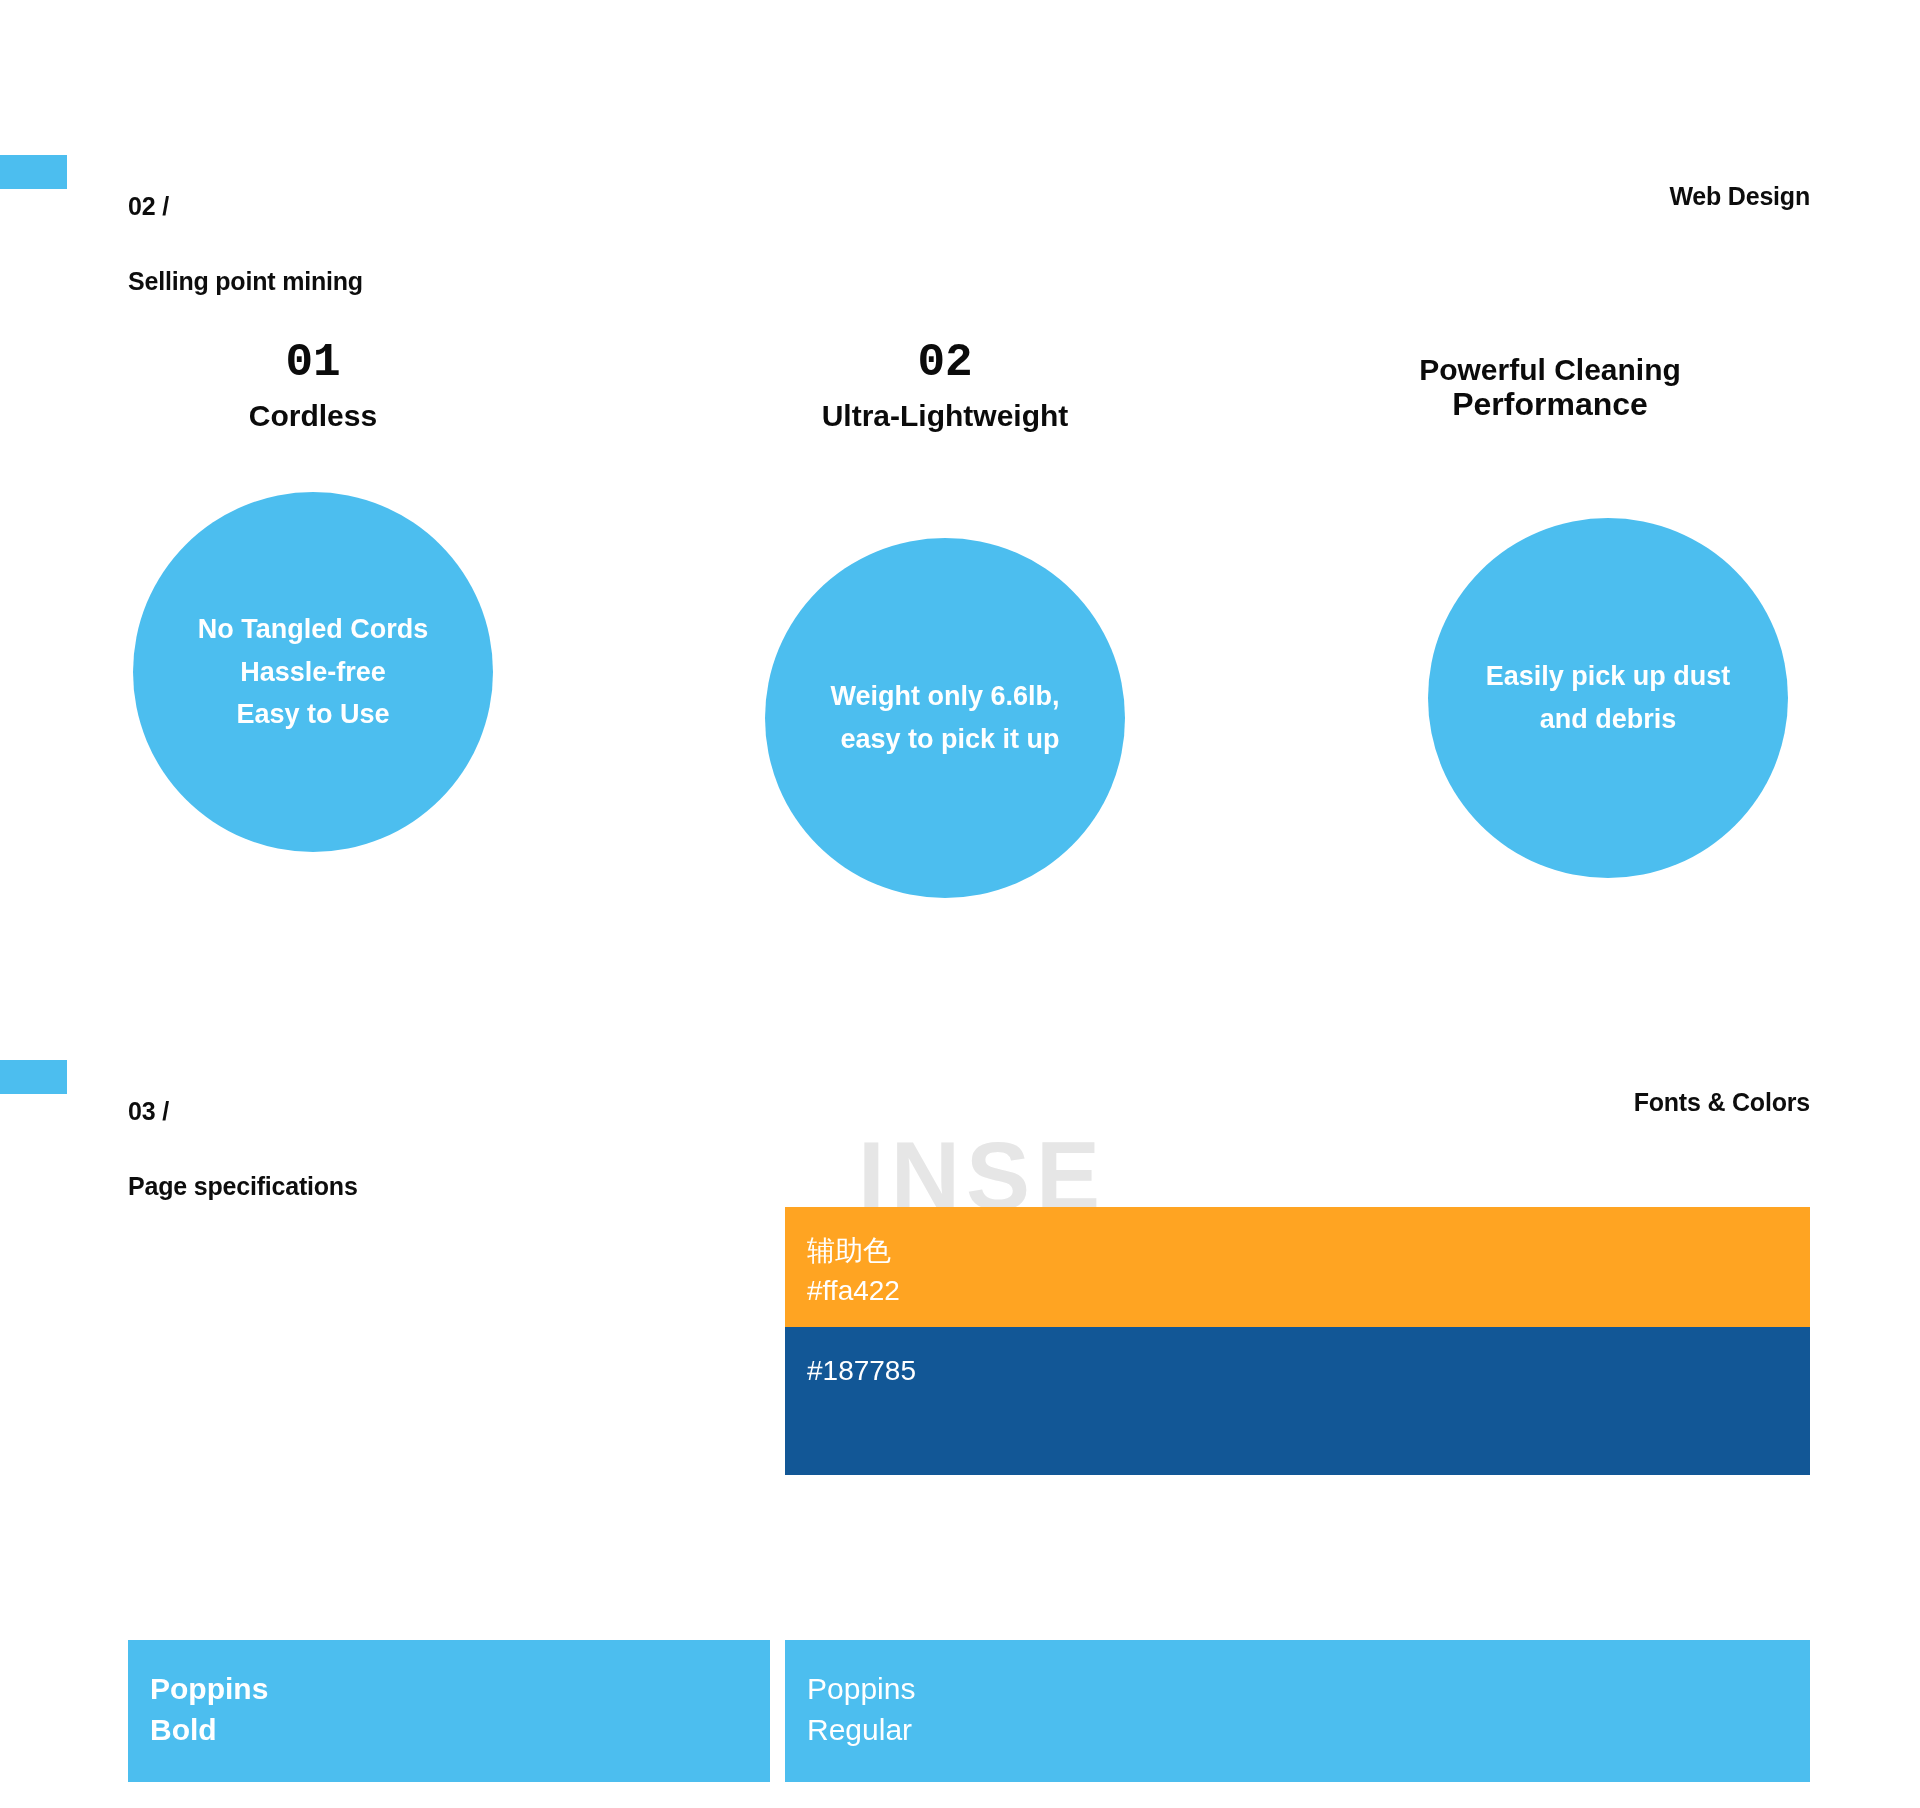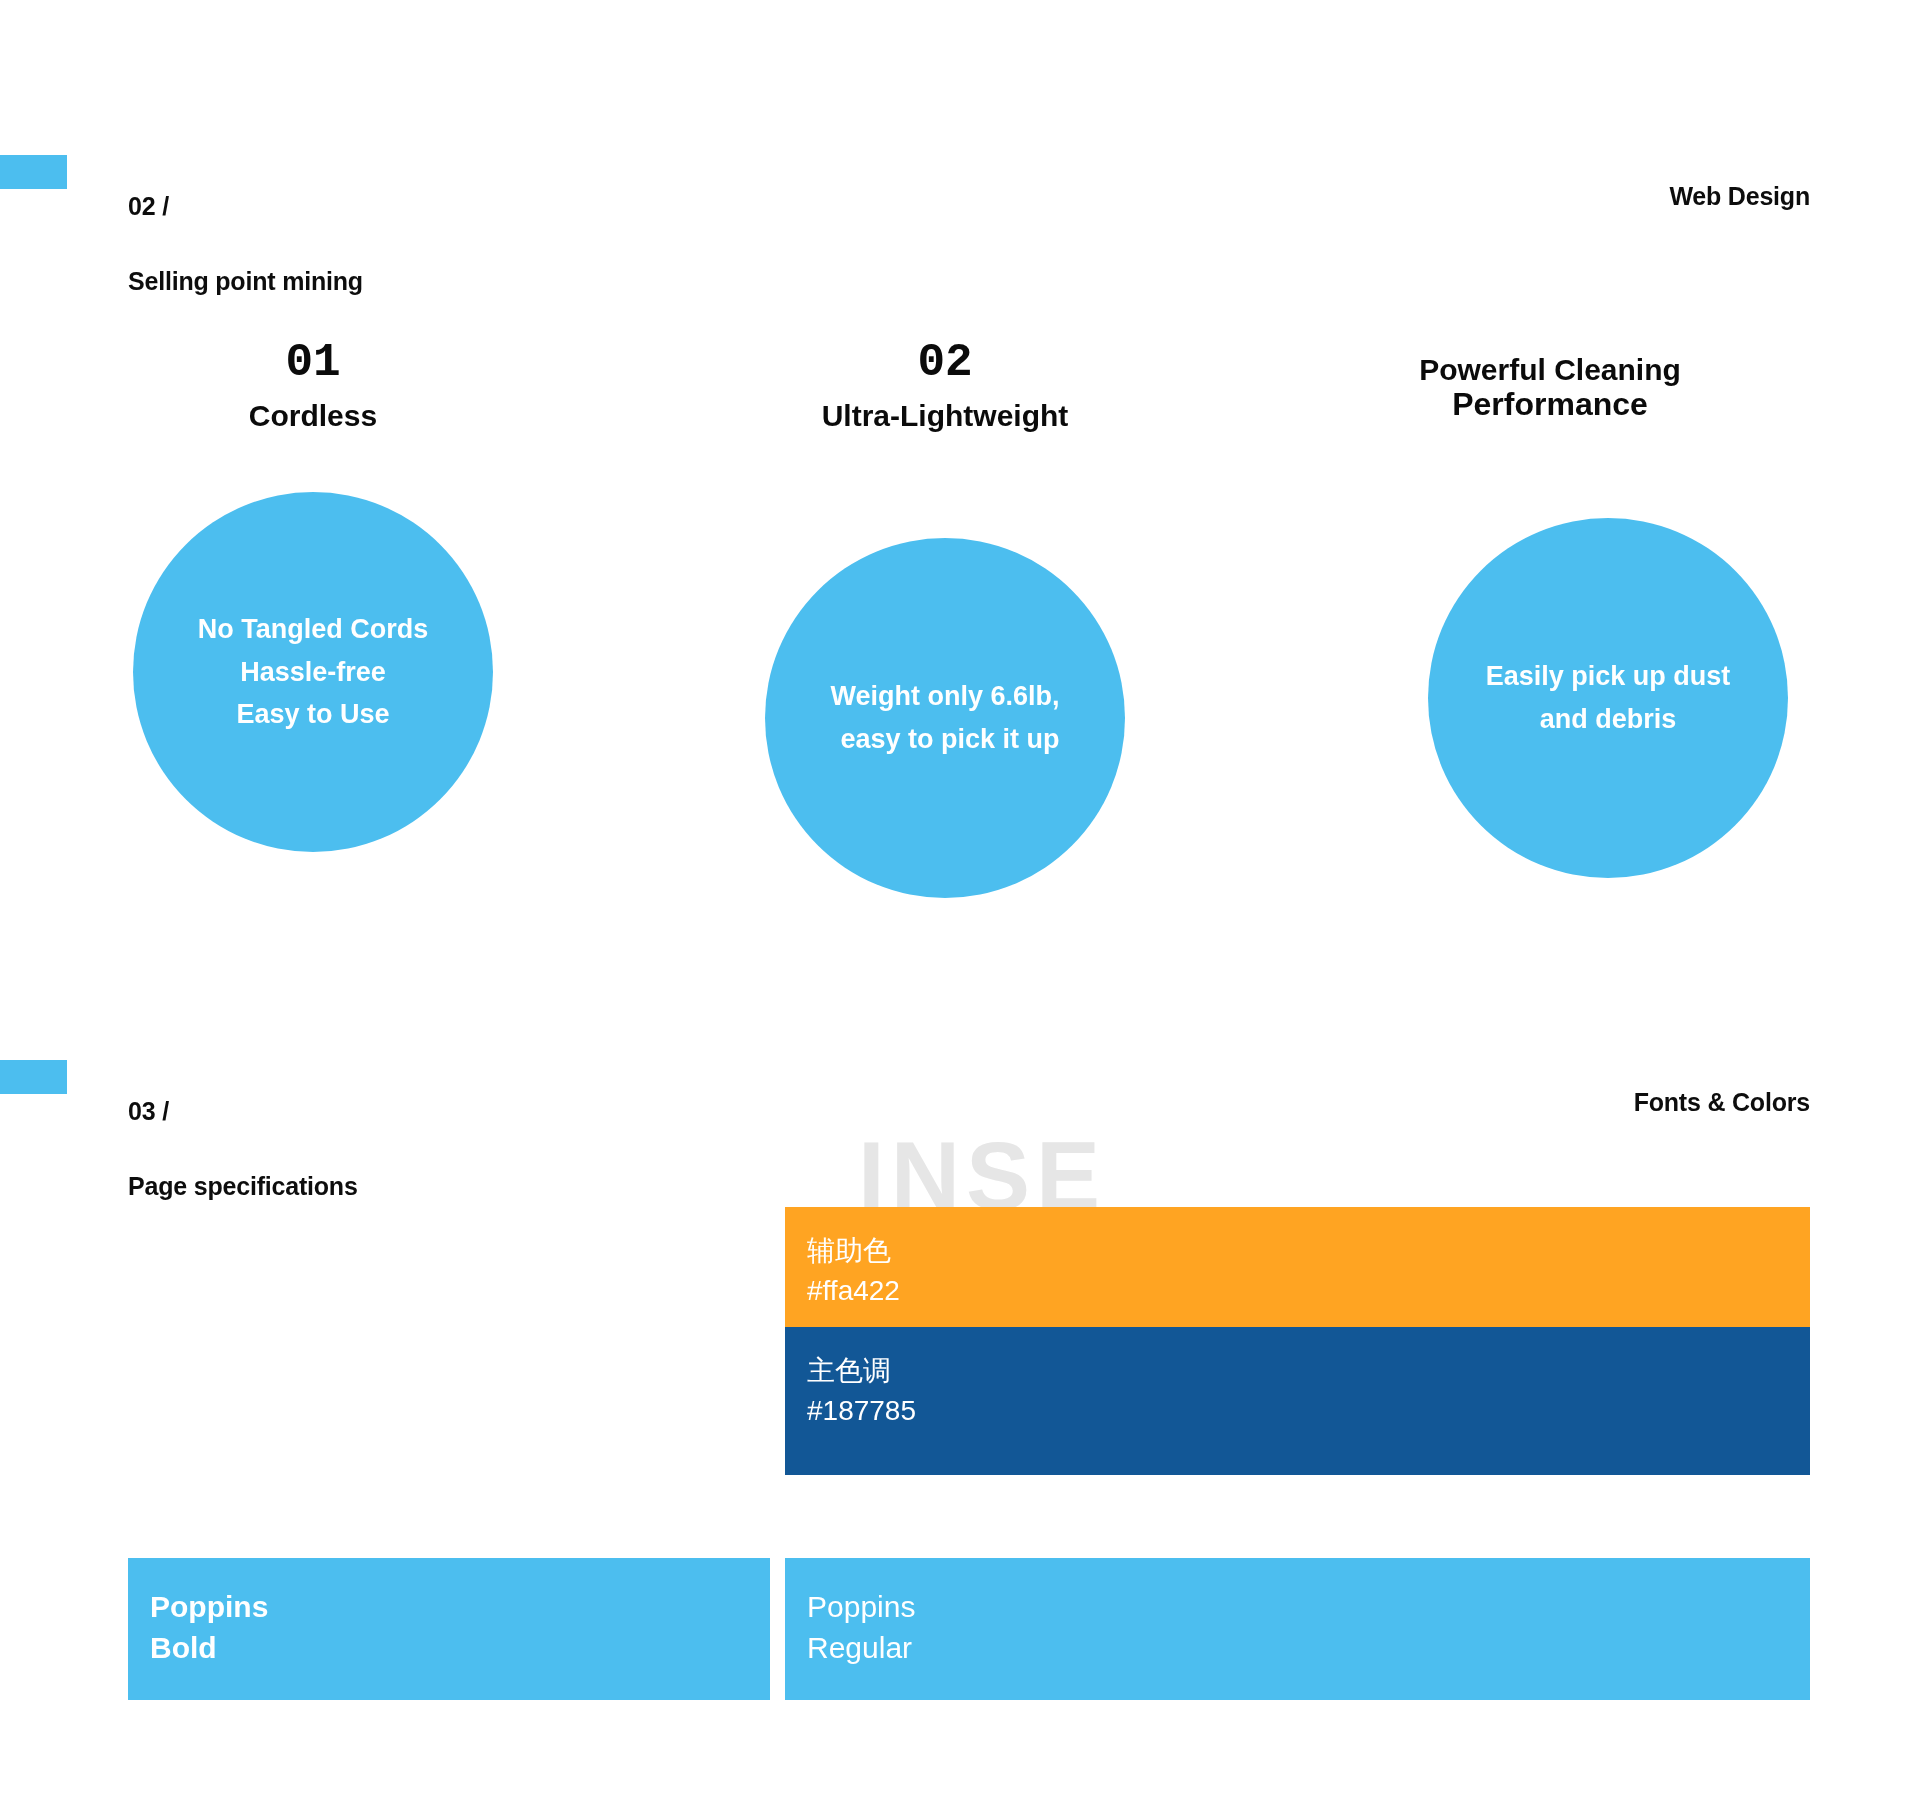--- a/index.html
+++ b/index.html
@@ -144,21 +144,21 @@
     font-family: "Liberation Sans", sans-serif;
     font-weight: normal;
     font-size: 28px;
     color: #ffffff;
     line-height: 1.42;
   }
 
   
   .font-bar {
     position: absolute;
-    top: 1558px;
+    top: 1640px;
     height: 142px;
     background: #4cbeef;
     box-sizing: border-box;
     padding: 28px 0 0 22px;
   }
   .font-bar .line {
     font-size: 30px;
     color: #ffffff;
     line-height: 1.38;
     font-family: "Liberation Sans", sans-serif;
@@ -219,21 +219,20 @@
 <div class="section-right" style="top:1088px;">Fonts &amp; Colors</div>
 
 <div class="watermark" style="left:858px; top:1128px;">INSE</div>
 
 <div class="swatch" style="top:1207px; height:120px; background:#ffa422;">
   <div class="swatch-name">辅助色</div>
   <div class="swatch-hex">#ffa422</div>
 </div>
 
 <div class="swatch" style="top:1327px; height:148px; background:#125796;">
-  <div class="swatch-name">主色调</div>
   <div class="swatch-hex">#187785</div>
 </div>
 
 <div class="font-bar bold" style="left:128px; width:642px;">
   <div class="line">Poppins</div>
   <div class="line">Bold</div>
 </div>
 
 <div class="font-bar regular" style="left:785px; width:1025px;">
   <div class="line">Poppins</div>

